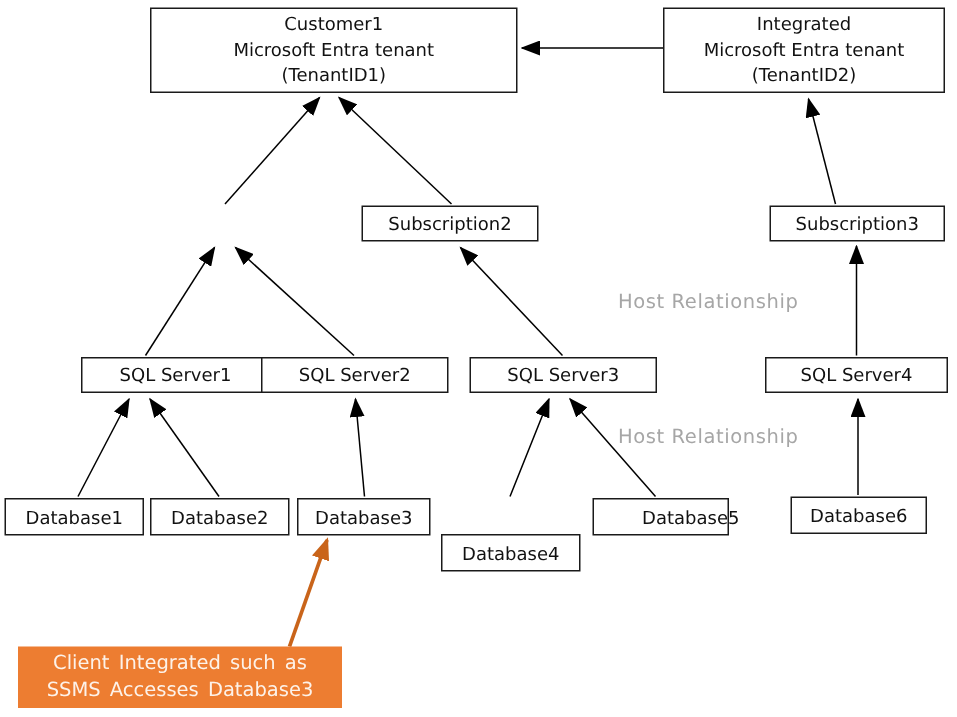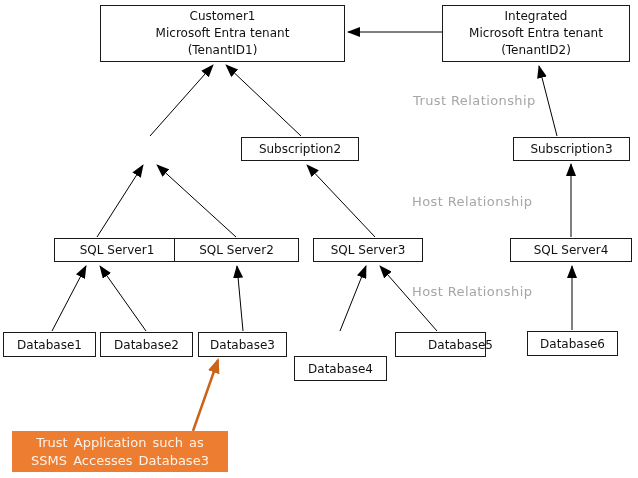--- a/index.html
+++ b/index.html
@@ -51,21 +51,21 @@
     word-spacing:2px;white-space:nowrap;
   }
   
   #n-customer{left:100px;top:5px;width:245px;height:57px;}
   #n-integrated{left:442px;top:5px;width:188px;height:57px;}
   #n-sub1{left:92px;top:137px;width:116px;height:24px;}
   #n-sub2{left:241px;top:137px;width:118px;height:24px;}
   #n-sub3{left:513px;top:137px;width:117px;height:24px;}
   #n-sql1{left:34px;top:238px;width:126px;height:24px;margin-left:20px;}
   #n-sql2{left:174px;top:238px;width:125px;height:24px;}
-  #n-sql3{left:313px;top:238px;width:110px;height:24px;}
+  #n-sql3{left:313px;top:238px;width:125px;height:24px;}
   #n-sql4{left:510px;top:238px;width:122px;height:24px;}
   #n-db1{left:3px;top:332px;width:93px;height:25px;}
   #n-db2{left:100px;top:332px;width:93px;height:25px;}
   #n-db3{left:198px;top:332px;width:89px;height:25px;}
   #n-db4{left:294px;top:332px;width:93px;height:25px;margin-top:24px;}
   #n-db5{left:395px;top:332px;width:91px;height:25px;padding-left:40px;}
   #n-db6{left:527px;top:331px;width:91px;height:25px;}
   #lbl-trust{left:413px;top:93px;}
   #lbl-host-upper{left:412px;top:194px;}
   #lbl-host-lower{left:412px;top:284px;}
@@ -125,22 +125,21 @@
   <div class="node" id="n-sql3">SQL Server3</div>
   <div class="node" id="n-sql4">SQL Server4</div>
 
   <div class="node" id="n-db1">Database1</div>
   <div class="node" id="n-db2">Database2</div>
   <div class="node" id="n-db3">Database3</div>
   <div class="node" id="n-db4">Database4</div>
   <div class="node" id="n-db5">Database5</div>
   <div class="node" id="n-db6">Database6</div>
 
-  <div class="rel-label" id="lbl-trust">Trust Relationship</div>
   <div class="rel-label" id="lbl-host-upper">Host Relationship</div>
   <div class="rel-label" id="lbl-host-lower">Host Relationship</div>
 
   <div class="callout">
-    <span>Trust Application such as</span>
+    <span>Client Integrated such as</span>
     <span>SSMS Accesses Database3</span>
   </div>
 
 </div>
 
 </body></html>

